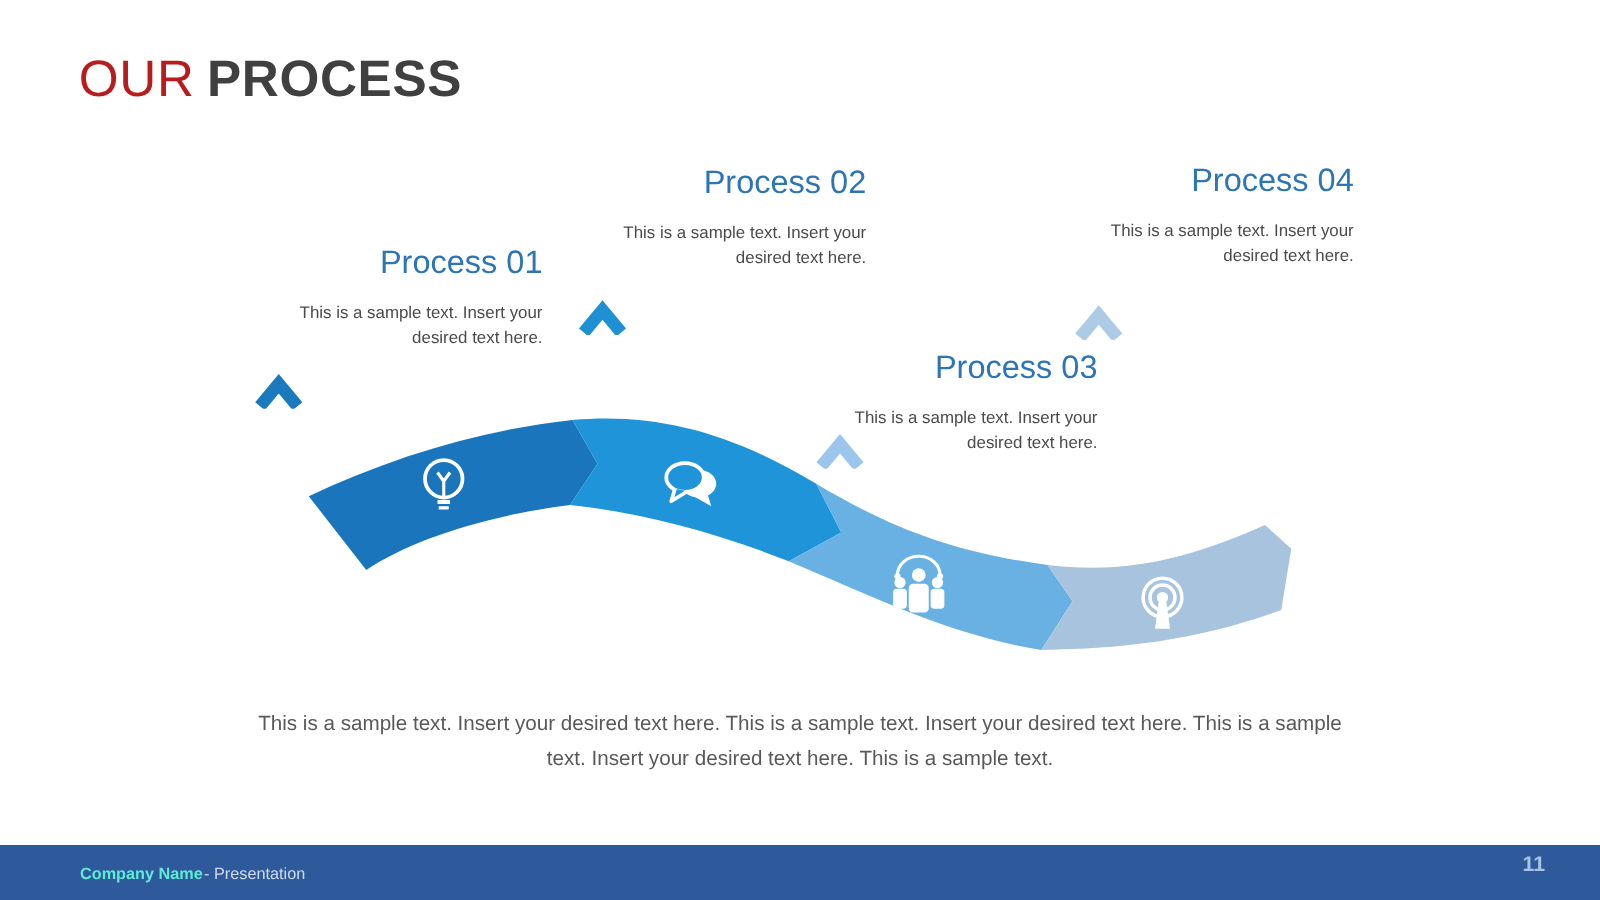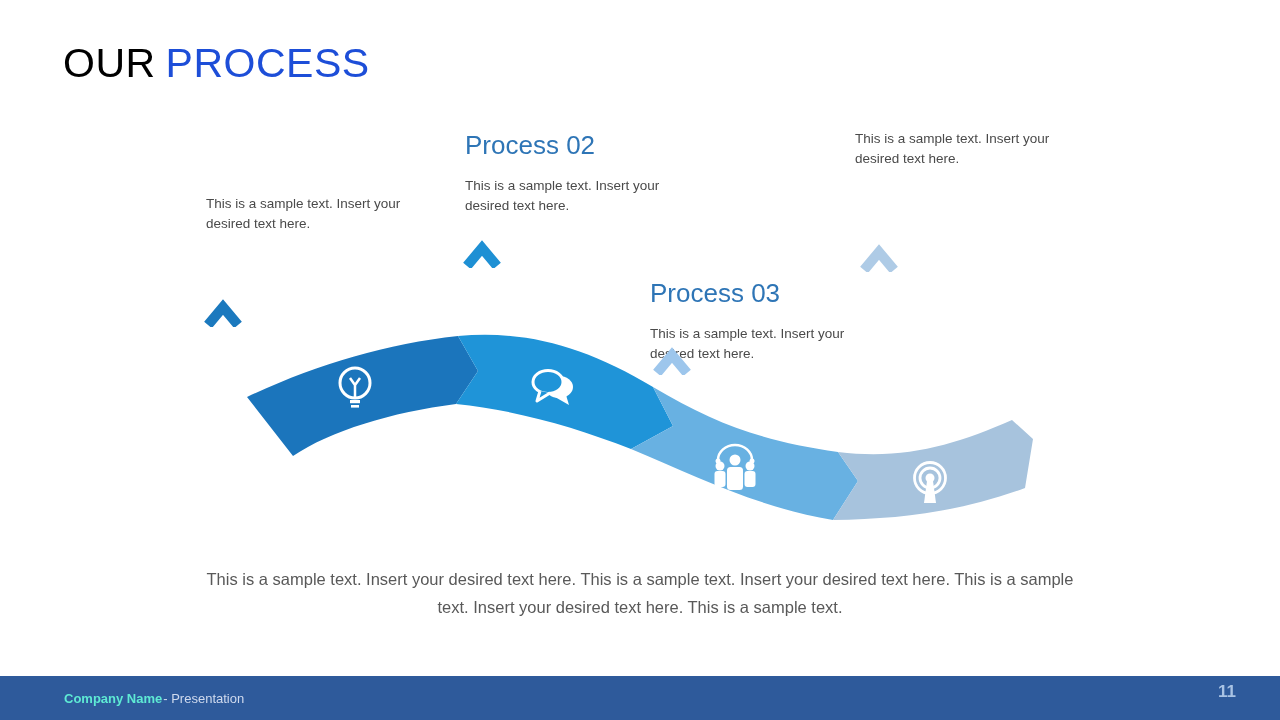--- a/index.html
+++ b/index.html
@@ -2,24 +2,24 @@
 <html><head>
 <meta charset="utf-8">
 <style>
   html,body{margin:0;padding:0;background:#ffffff;}
   .slide{
     position:relative;width:1280px;height:720px;overflow:hidden;background:#ffffff;
     font-family:"Liberation Sans","DejaVu Sans",sans-serif;
   }
   
   .title{position:absolute;left:63px;top:40px;font-size:41px;letter-spacing:0.5px;white-space:nowrap;}
-  .title .prefix{color:#000000;font-weight:400;margin-right:10px;}
-  .title .hl{color:#1d4ed8;font-weight:400;}
+  .title .prefix{color:#b91c1c;font-weight:400;margin-right:10px;}
+  .title .hl{color:#404040;font-weight:700;}
   
-  .step{position:absolute;width:228px;}
+  .step{position:absolute;width:228px;text-align:right;}
   .step h3{margin:0 0 15px 0;font-size:26px;font-weight:400;color:#2e75b6;line-height:31px;}
   .step p{margin:0;font-size:13.5px;line-height:19.5px;color:#4a4a4a;}
   .step1{left:206px;top:194px;}
   .step2{left:465px;top:130px;}
   .step3{left:650px;top:242px;margin-top:36px;}
   .step4{left:855px;top:129px;}
   .chev{position:absolute;}
   .chev1{left:204px;top:299px;}
   .chev2{left:463px;top:240px;}
   .chev3{left:653px;top:347px;}
@@ -45,31 +45,33 @@
 </head>
 <body>
 
 <div class="slide">
 
   <div class="title">
     <span class="prefix">OUR</span><span class="hl">PROCESS</span>
   </div>
 
   <div class="step step1">
+    <h3>Process 01</h3>
     <p>This is a sample text. Insert your desired text here.</p>
   </div>
   <div class="step step2">
     <h3>Process 02</h3>
     <p>This is a sample text. Insert your desired text here.</p>
   </div>
   <div class="step step3">
     <h3>Process 03</h3>
     <p>This is a sample text. Insert your desired text here.</p>
   </div>
   <div class="step step4">
+    <h3>Process 04</h3>
     <p>This is a sample text. Insert your desired text here.</p>
   </div>
 
   <svg class="chev chev1" width="38" height="28" viewBox="0 0 38 28">
     <path d="M4 26 L19 8 L34 26" fill="none" stroke-width="10" stroke="#1b79be"></path>
   </svg>
   <svg class="chev chev2" width="38" height="28" viewBox="0 0 38 28">
     <path d="M4 26 L19 8 L34 26" fill="none" stroke-width="10" stroke="#1e90d4"></path>
   </svg>
   <svg class="chev chev3" width="38" height="28" viewBox="0 0 38 28">

